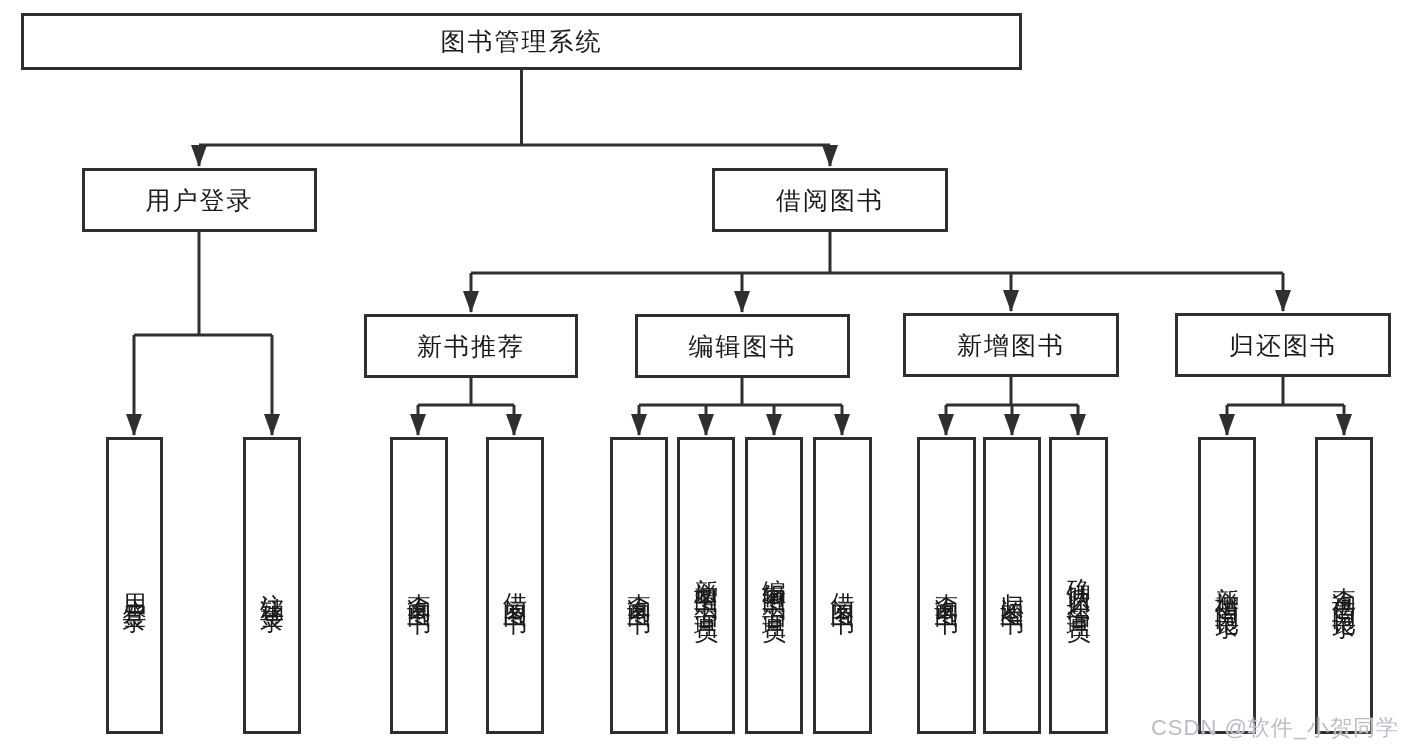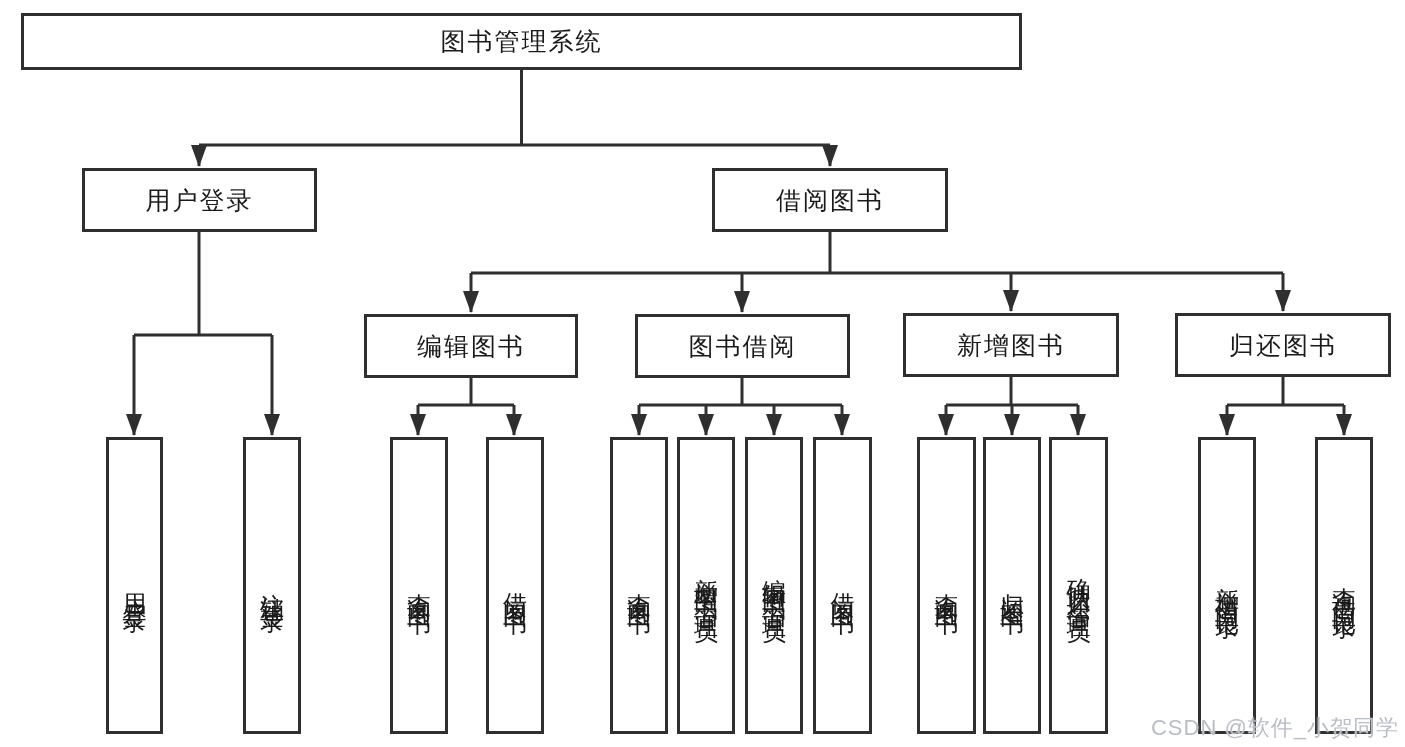--- a/index.html
+++ b/index.html
@@ -105,22 +105,22 @@
       <line x1="1227" y1="405" x2="1227" y2="435" marker-end="url(#arw)"></line>
       <line x1="1344" y1="405" x2="1344" y2="435" marker-end="url(#arw)"></line>
     </g>
   </svg>
 
   <div class="box h-box" style="left:21px; top:13px; width:1001px; height:57px">图书管理系统</div>
 
   <div class="box h-box" style="left:82px; top:168px; width:235px; height:64px">用户登录</div>
   <div class="box h-box" style="left:712px; top:168px; width:236px; height:64px">借阅图书</div>
 
-  <div class="box h-box" style="left:364px; top:314px; width:214px; height:64px">编辑图书</div>
-  <div class="box h-box" style="left:635px; top:314px; width:215px; height:64px">图书借阅</div>
+  <div class="box h-box" style="left:364px; top:314px; width:214px; height:64px">新书推荐</div>
+  <div class="box h-box" style="left:635px; top:314px; width:215px; height:64px">编辑图书</div>
   <div class="box h-box" style="left:903px; top:313px; width:216px; height:64px">新增图书</div>
   <div class="box h-box" style="left:1175px; top:313px; width:216px; height:64px">归还图书</div>
 
   <div class="box v-box" style="left:106px; top:437px; width:57px; height:297px">用户登录</div>
   <div class="box v-box" style="left:243px; top:437px; width:58px; height:297px">注销登录</div>
 
   <div class="box v-box" style="left:390px; top:437px; width:58px; height:297px">查询图书</div>
   <div class="box v-box" style="left:486px; top:437px; width:58px; height:297px">借阅图书</div>
 
   <div class="box v-box" style="left:610px; top:437px; width:58px; height:297px">查询图书</div>

